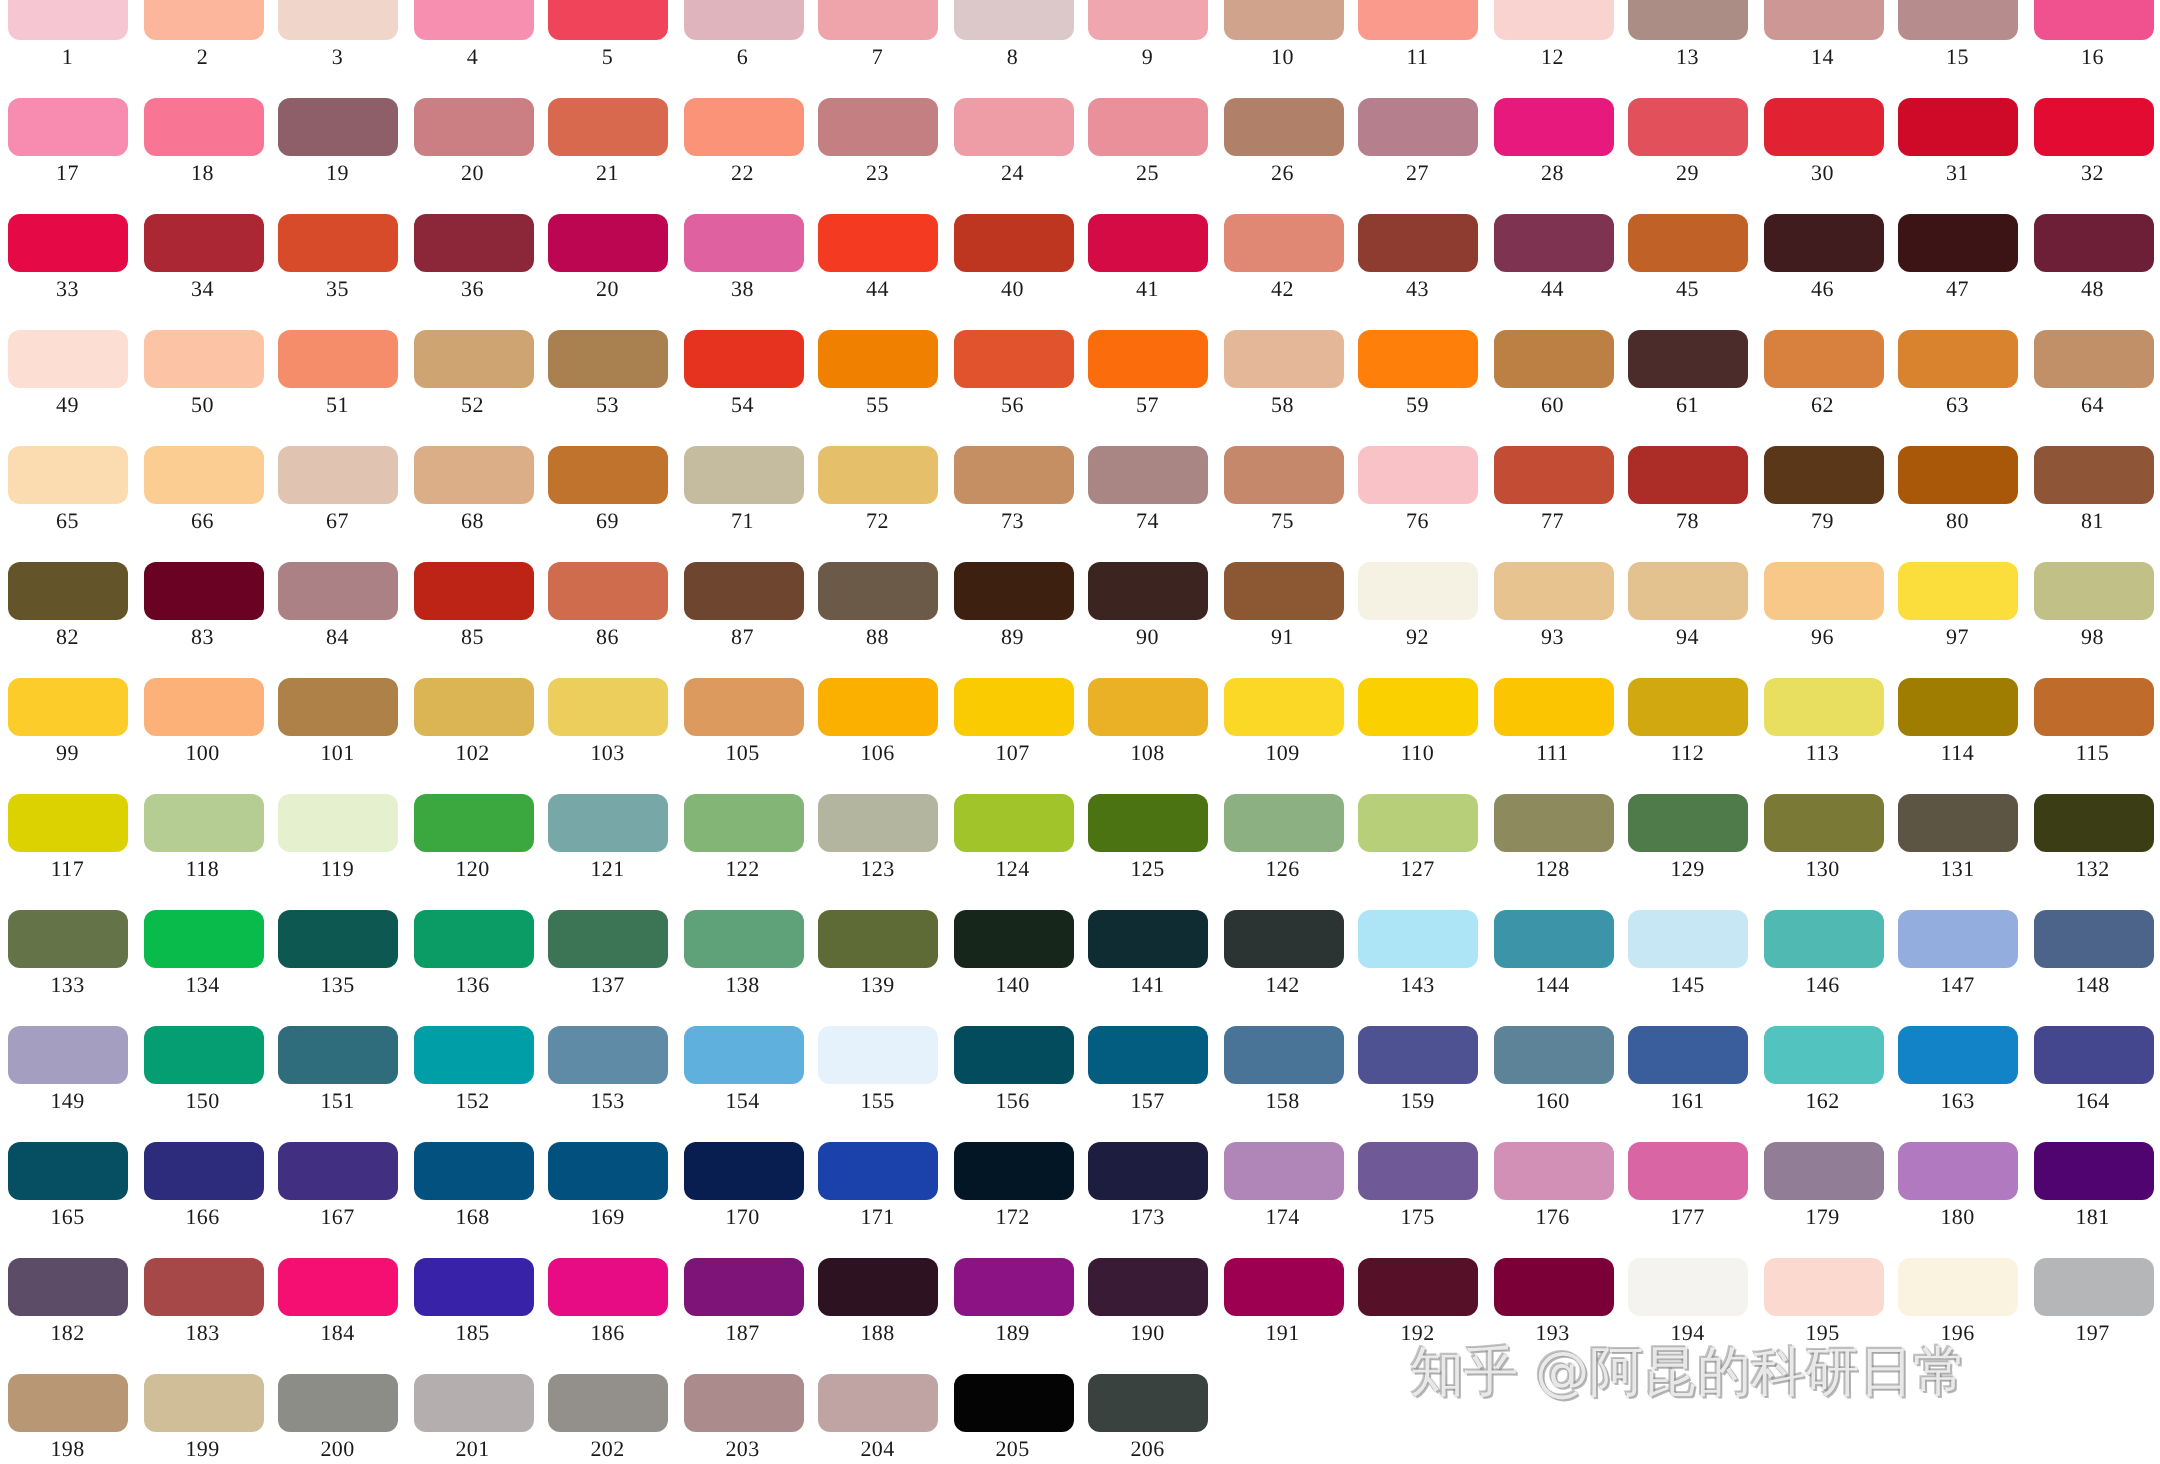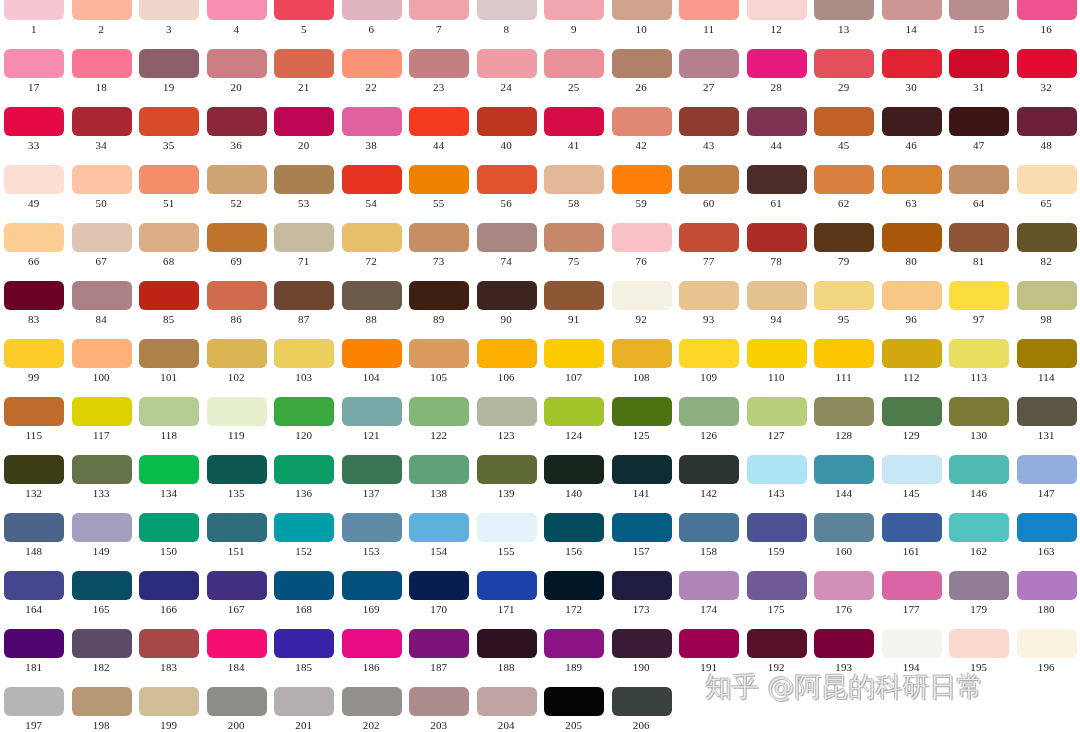--- a/index.html
+++ b/index.html
@@ -298,20 +298,24 @@
     </div>
     <div class="swatch-cell">
       <div class="swatch-chip" style="background: rgb(240, 129, 0);"></div>
       <div class="swatch-label">55</div>
     </div>
     <div class="swatch-cell">
       <div class="swatch-chip" style="background: rgb(224, 83, 44);"></div>
       <div class="swatch-label">56</div>
     </div>
     <div class="swatch-cell">
+      <div class="swatch-chip" style="background: rgb(251, 109, 12);"></div>
+      <div class="swatch-label">57</div>
+    </div>
+    <div class="swatch-cell">
       <div class="swatch-chip" style="background: rgb(228, 183, 152);"></div>
       <div class="swatch-label">58</div>
     </div>
     <div class="swatch-cell">
       <div class="swatch-chip" style="background: rgb(255, 127, 11);"></div>
       <div class="swatch-label">59</div>
     </div>
     <div class="swatch-cell">
       <div class="swatch-chip" style="background: rgb(188, 128, 68);"></div>
       <div class="swatch-label">60</div>
@@ -442,24 +446,20 @@
     </div>
     <div class="swatch-cell">
       <div class="swatch-chip" style="background: rgb(231, 195, 144);"></div>
       <div class="swatch-label">93</div>
     </div>
     <div class="swatch-cell">
       <div class="swatch-chip" style="background: rgb(227, 194, 143);"></div>
       <div class="swatch-label">94</div>
     </div>
     <div class="swatch-cell">
-      <div class="swatch-chip" style="background: rgb(242, 214, 130);"></div>
-      <div class="swatch-label">95</div>
-    </div>
-    <div class="swatch-cell">
       <div class="swatch-chip" style="background: rgb(247, 200, 135);"></div>
       <div class="swatch-label">96</div>
     </div>
     <div class="swatch-cell">
       <div class="swatch-chip" style="background: rgb(251, 221, 59);"></div>
       <div class="swatch-label">97</div>
     </div>
     <div class="swatch-cell">
       <div class="swatch-chip" style="background: rgb(193, 192, 135);"></div>
       <div class="swatch-label">98</div>
@@ -476,24 +476,20 @@
       <div class="swatch-chip" style="background: rgb(174, 129, 72);"></div>
       <div class="swatch-label">101</div>
     </div>
     <div class="swatch-cell">
       <div class="swatch-chip" style="background: rgb(219, 180, 83);"></div>
       <div class="swatch-label">102</div>
     </div>
     <div class="swatch-cell">
       <div class="swatch-chip" style="background: rgb(235, 206, 92);"></div>
       <div class="swatch-label">103</div>
-    </div>
-    <div class="swatch-cell">
-      <div class="swatch-chip" style="background: rgb(251, 131, 0);"></div>
-      <div class="swatch-label">104</div>
     </div>
     <div class="swatch-cell">
       <div class="swatch-chip" style="background: rgb(220, 154, 95);"></div>
       <div class="swatch-label">105</div>
     </div>
     <div class="swatch-cell">
       <div class="swatch-chip" style="background: rgb(251, 176, 0);"></div>
       <div class="swatch-label">106</div>
     </div>
     <div class="swatch-cell">

